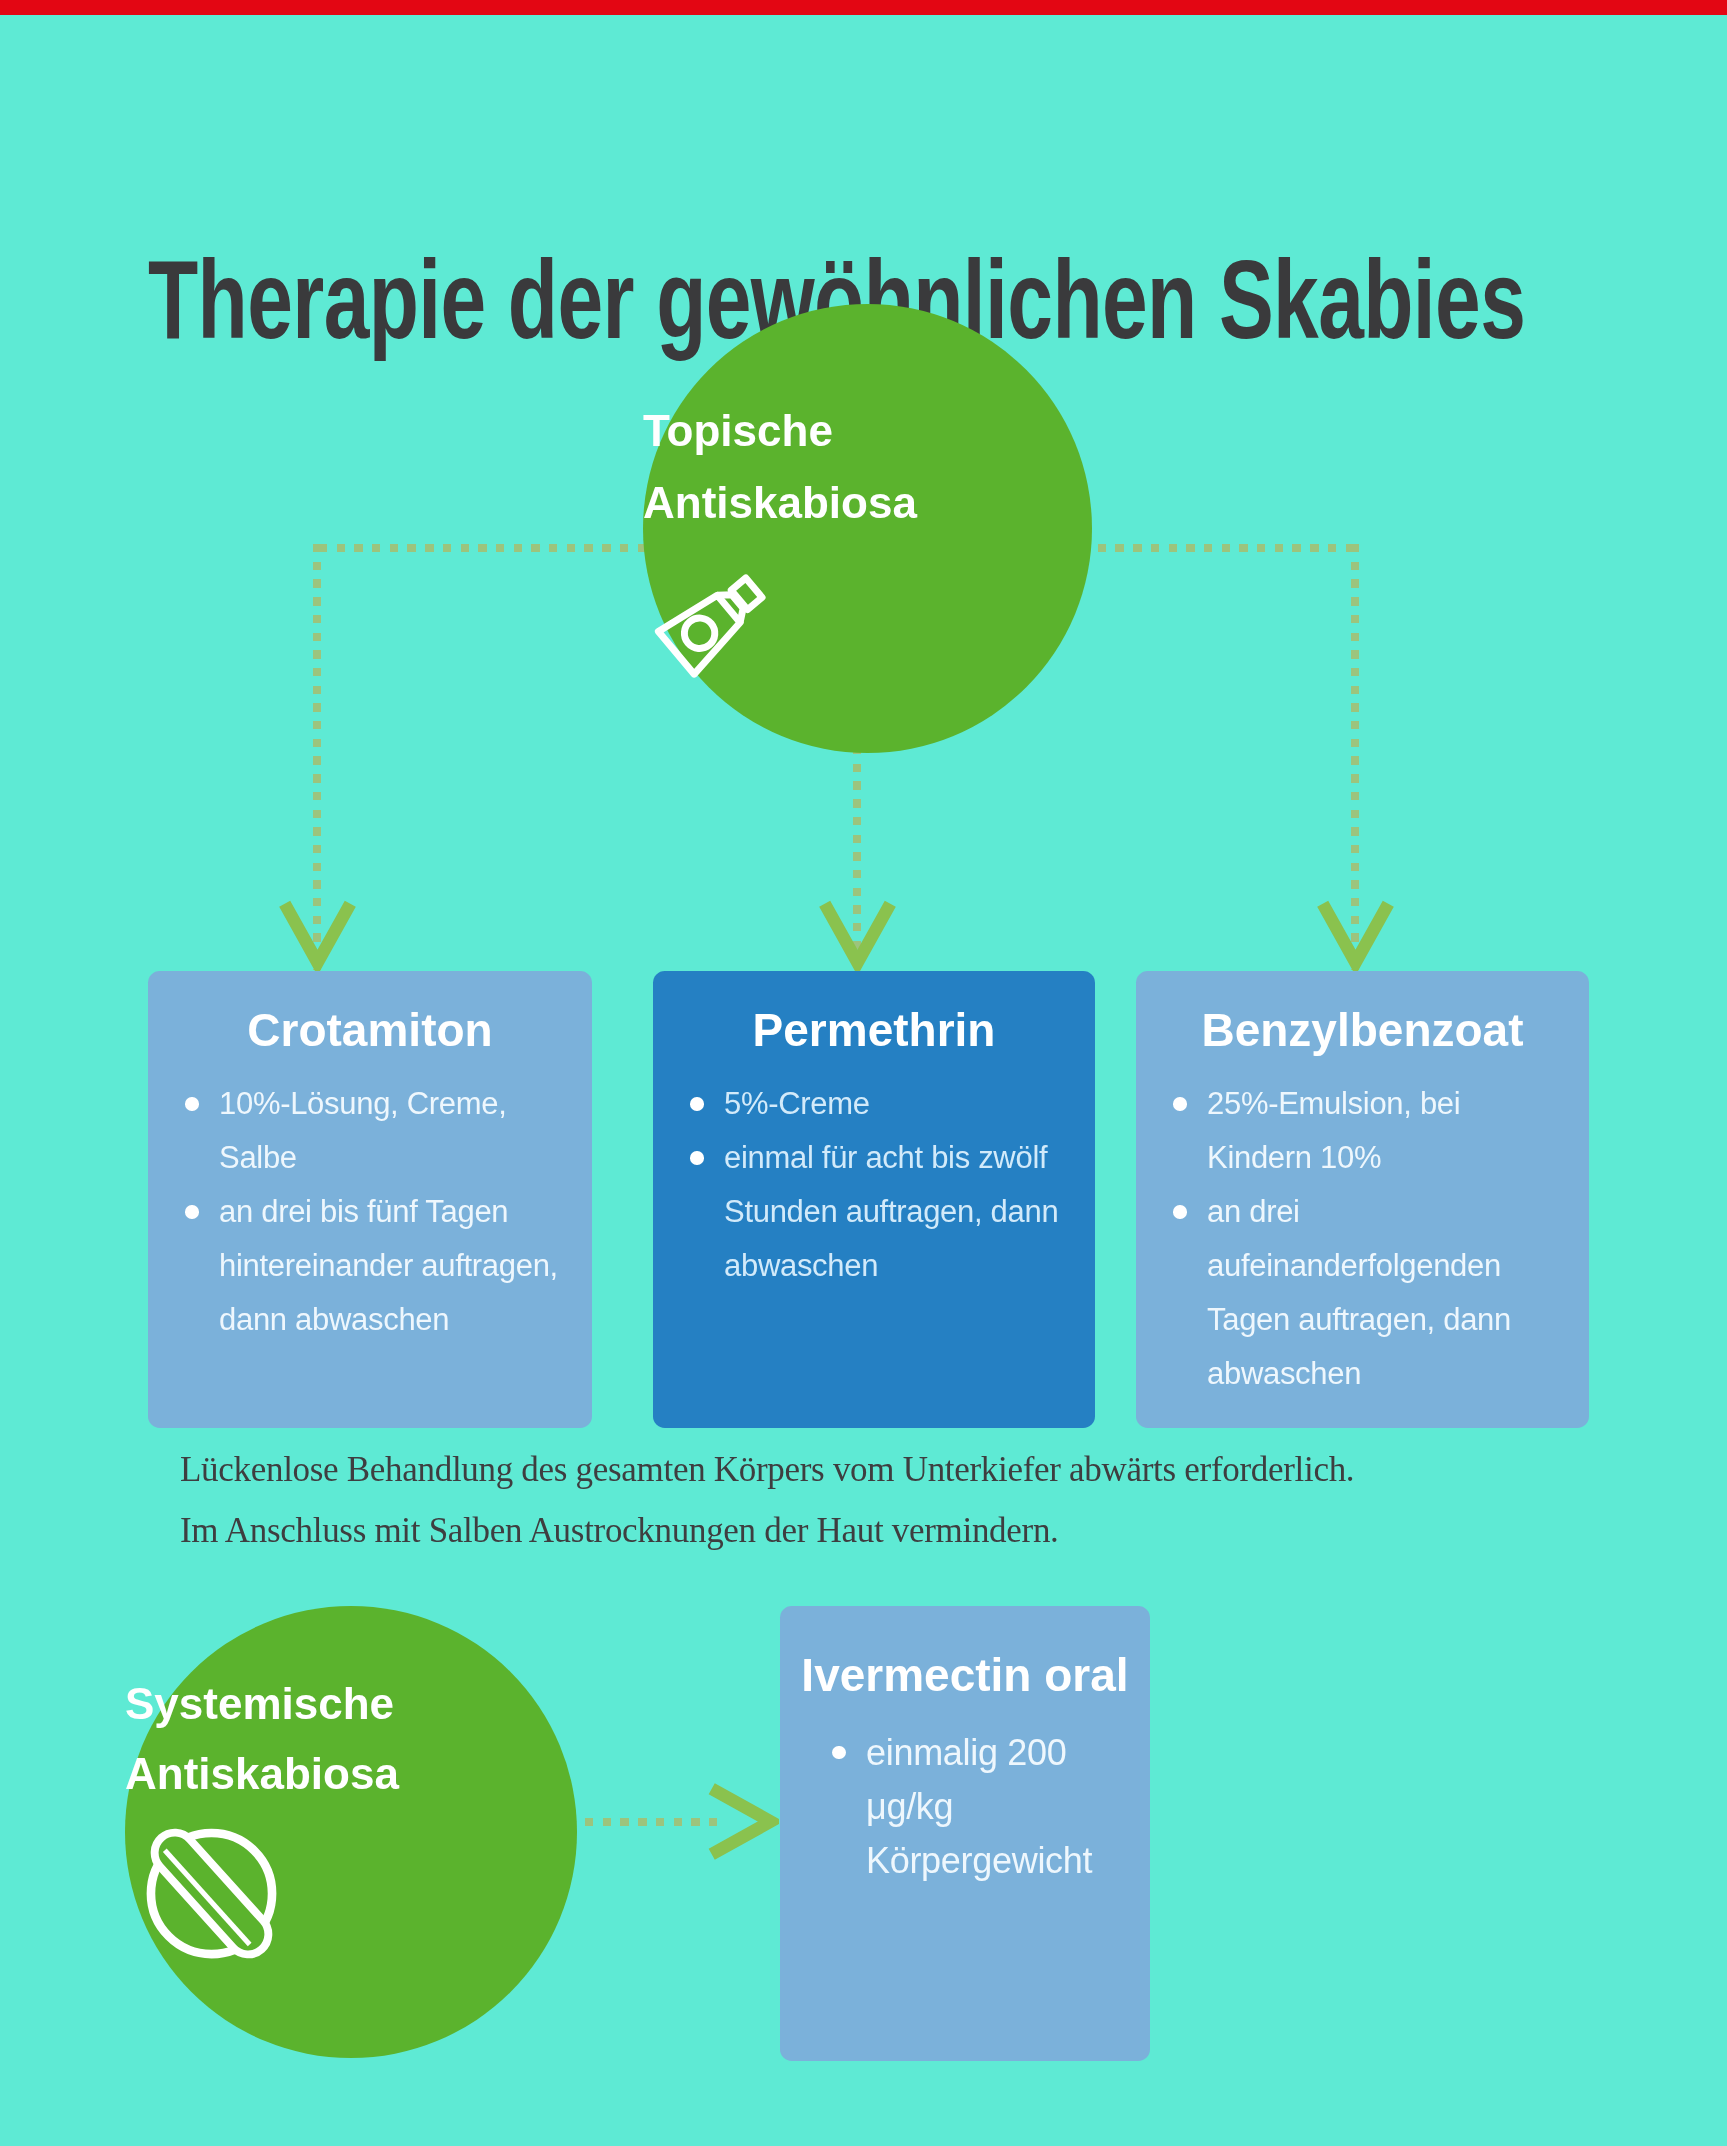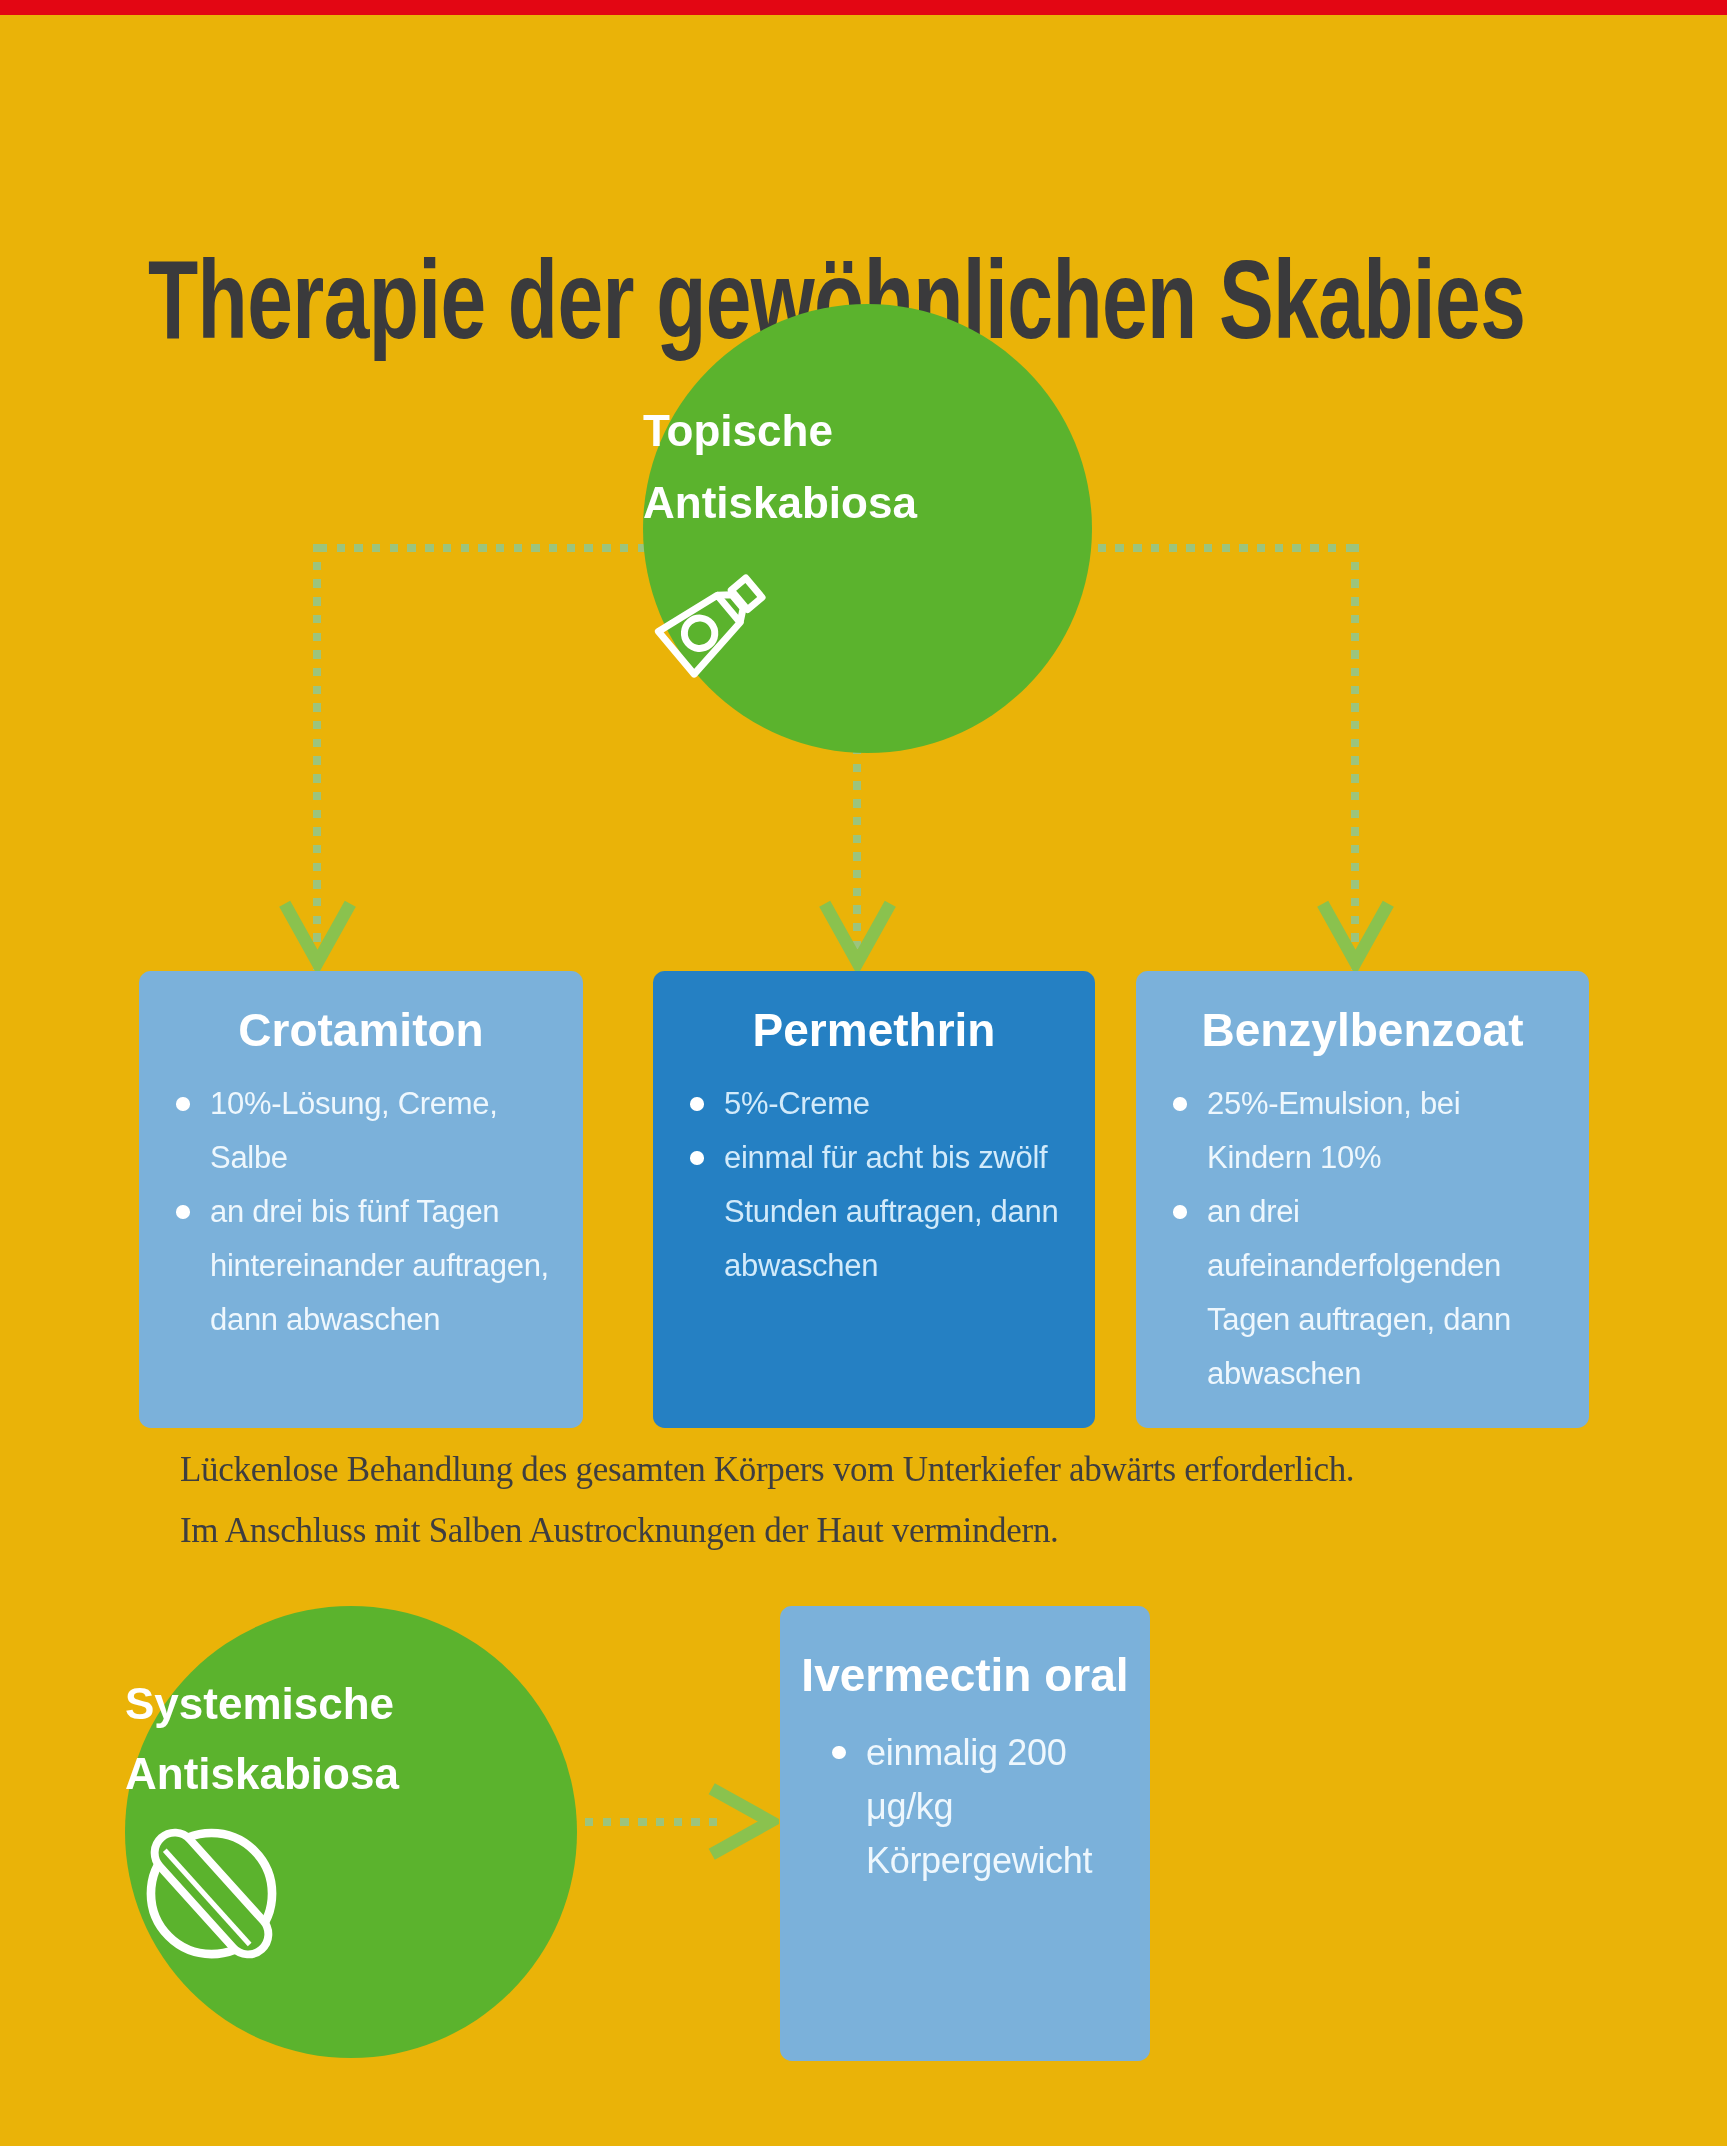--- a/index.html
+++ b/index.html
@@ -1,18 +1,18 @@
 <!DOCTYPE html>
 <html style="font-size:13.5px"><head>
 <meta charset="utf-8">
 <style>
   html,body { margin:0; padding:0; background:#ffffff; }
   .canvas {
     position:relative; width:1727px; height:2146px; overflow:hidden;
-    background:#eab308; font-family:"Liberation Sans", sans-serif;
+    background:#5eead4; font-family:"Liberation Sans", sans-serif;
   }
 
   
   .topbar { position:absolute; left:0; top:0; width:1727px; height:15px; background:#e30613; }
 
   
   .title {
     position:absolute; left:148px; top:162px;
     font-size:111px; font-weight:700; color:#3a3a3c;
     white-space:nowrap; letter-spacing:-0.8px;
@@ -51,21 +51,21 @@
   .hub.top svg.hub-icon    { margin-top:13.5px; }
   .hub.bottom svg.hub-icon { margin-top:8.4px; }
 
   
   .tbox {
     position:absolute; top:971px; height:457px; border-radius:11.8px;
     color:#ffffff; z-index:1; box-sizing:border-box;
   }
   .tbox.light { background:#7bb1da; }
   .tbox.dark  { background:#2580c3; }
-  #box-crotamiton { left:139px;  width:444px; }
+  #box-crotamiton { left:148px;  width:444px; }
   #box-permethrin { left:653px;  width:442px; }
   #box-benzyl     { left:1136px; width:453px; }
   .tbox h3 { margin:32px 15px 0 15px; text-align:center; font-size:46px; font-weight:700; color:#ffffff; }
   .tbox ul { margin:20px 17px 0 32px; padding:0; list-style:none; }
   .tbox li {
     position:relative; padding-left:39px; font-size:31px; line-height:54px;
     white-space:pre-line; color:#eef7fd; letter-spacing:-0.3px;
   }
   .tbox.dark li { color:#d2eafa; }
   .tbox li::before {

